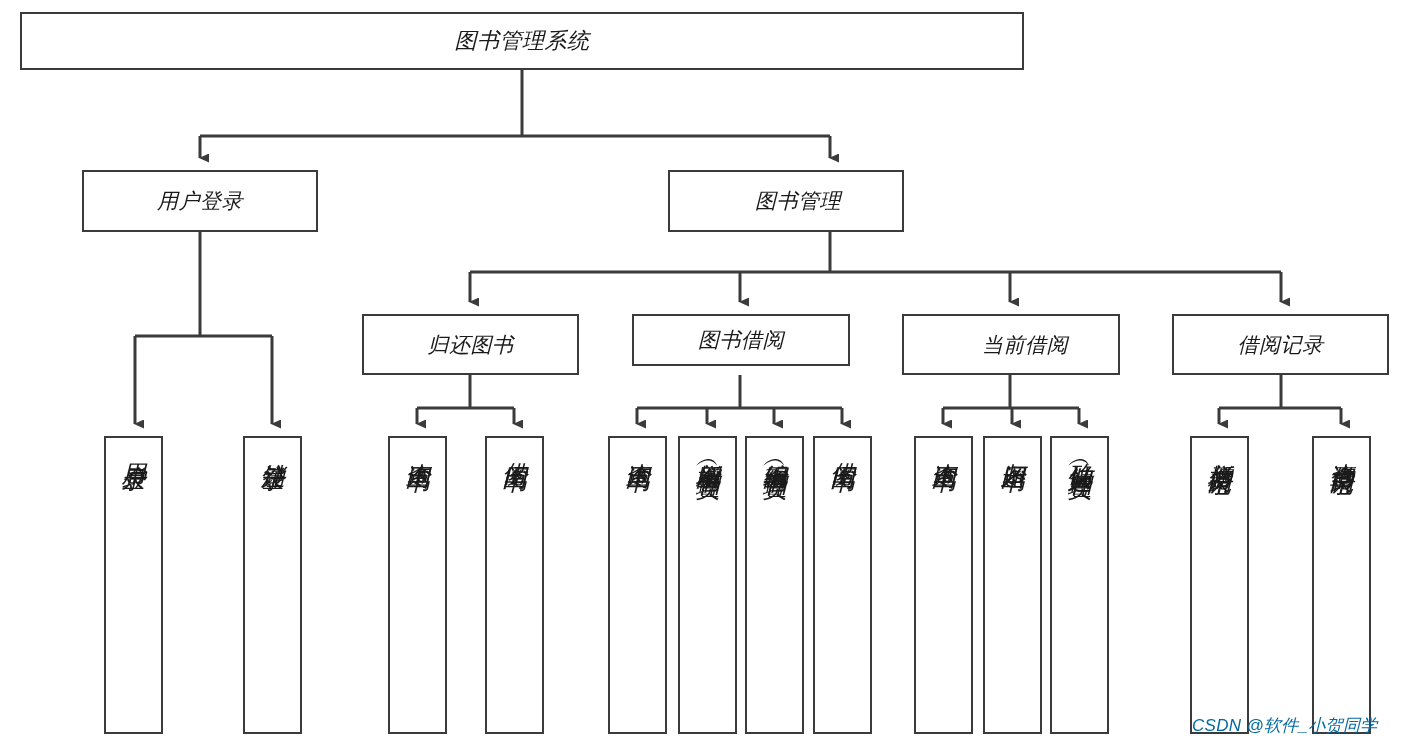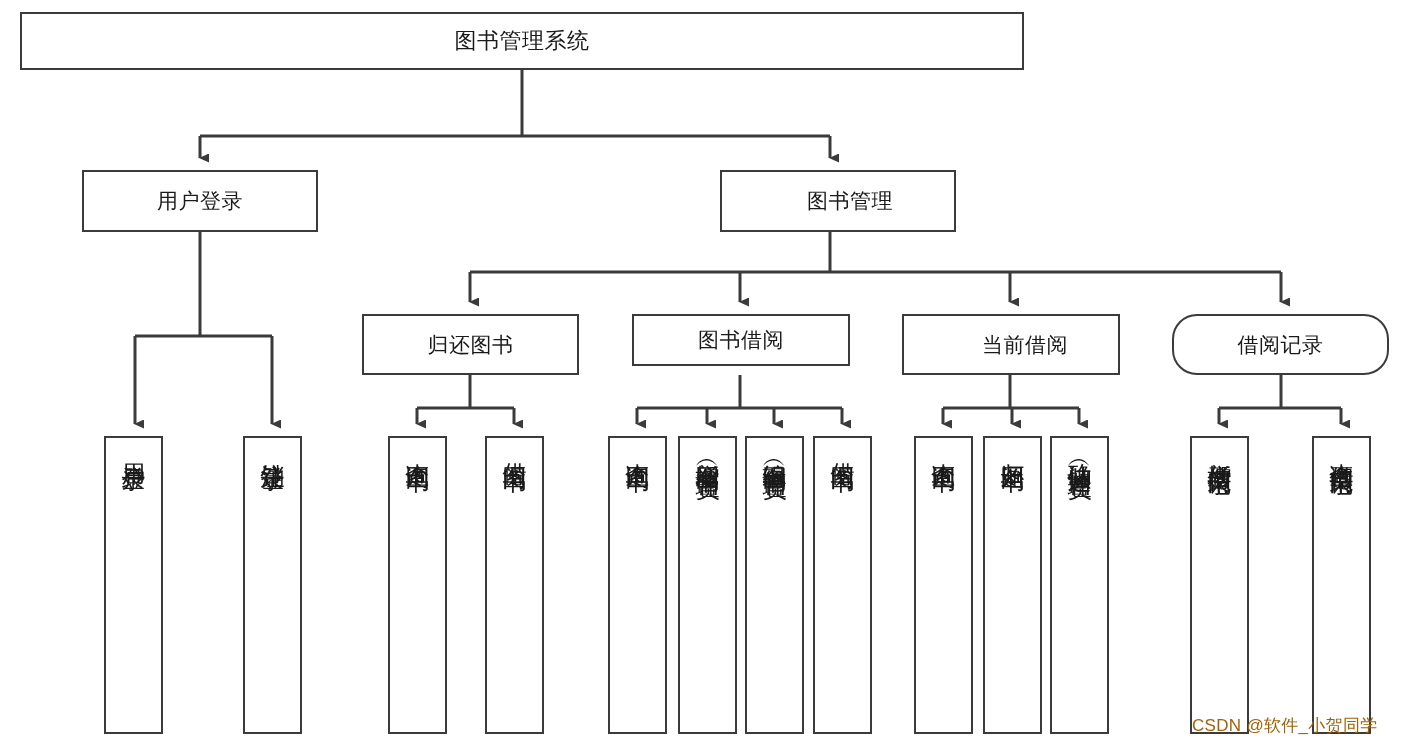--- a/index.html
+++ b/index.html
@@ -9,20 +9,21 @@
   }
   body {
     font-family: "Liberation Sans", "DejaVu Sans", sans-serif;
   }
   #diagram-root {
     position: relative;
     width: 1405px;
     height: 747px;
     background: #ffffff;
     overflow: hidden;
+    font-style: italic;
   }
   #connector-layer {
     position: absolute;
     left: 0;
     top: 0;
     width: 1405px;
     height: 747px;
   }
   .node {
     position: absolute;
@@ -60,21 +61,21 @@
     writing-mode: vertical-rl;
     text-orientation: upright;
     font-size: 24px;
     line-height: 1.0;
     letter-spacing: 2px;
     white-space: nowrap;
   }
   .watermark {
     position: absolute;
     font-size: 17px;
-    color: #a16207;
+    color: #0369a1;
     white-space: nowrap;
     pointer-events: none;
     letter-spacing: 0.3px;
   }
 </style>
 </head>
 <body>
 
 <div id="diagram-root">
 
@@ -129,34 +130,34 @@
     </g>
   </svg>
 
   <div class="node horizontal root" style="left:20px; top:12px; width:1004px; height:58px;">
     <span class="node-label">图书管理系统</span>
   </div>
 
   <div class="node horizontal" style="left:82px; top:170px; width:236px; height:62px;">
     <span class="node-label">用户登录</span>
   </div>
-  <div class="node horizontal" style="left:720px; top:170px; width:236px; height:62px;padding-left:24px;">
+  <div class="node horizontal" style="left:668px; top:170px; width:236px; height:62px;padding-left:24px;">
     <span class="node-label">图书管理</span>
   </div>
 
   <div class="node horizontal" style="left:362px; top:314px; width:217px; height:61px;">
     <span class="node-label">归还图书</span>
   </div>
   <div class="node horizontal" style="left:632px; top:314px; width:218px; height:52px;">
     <span class="node-label">图书借阅</span>
   </div>
   <div class="node horizontal" style="left:902px; top:314px; width:218px; height:61px;padding-left:28px;">
     <span class="node-label">当前借阅</span>
   </div>
-  <div class="node horizontal" style="left:1172px; top:314px; width:217px; height:61px;border-radius:25px;">
+  <div class="node horizontal" style="left:1172px; top:314px; width:217px; height:61px;">
     <span class="node-label">借阅记录</span>
   </div>
 
   <div class="node vertical" style="left:104px; top:436px; width:59px; height:298px;">
     <span class="node-label">用户登录</span>
   </div>
   <div class="node vertical" style="left:243px; top:436px; width:59px; height:298px;">
     <span class="node-label">注销登录</span>
   </div>
 

